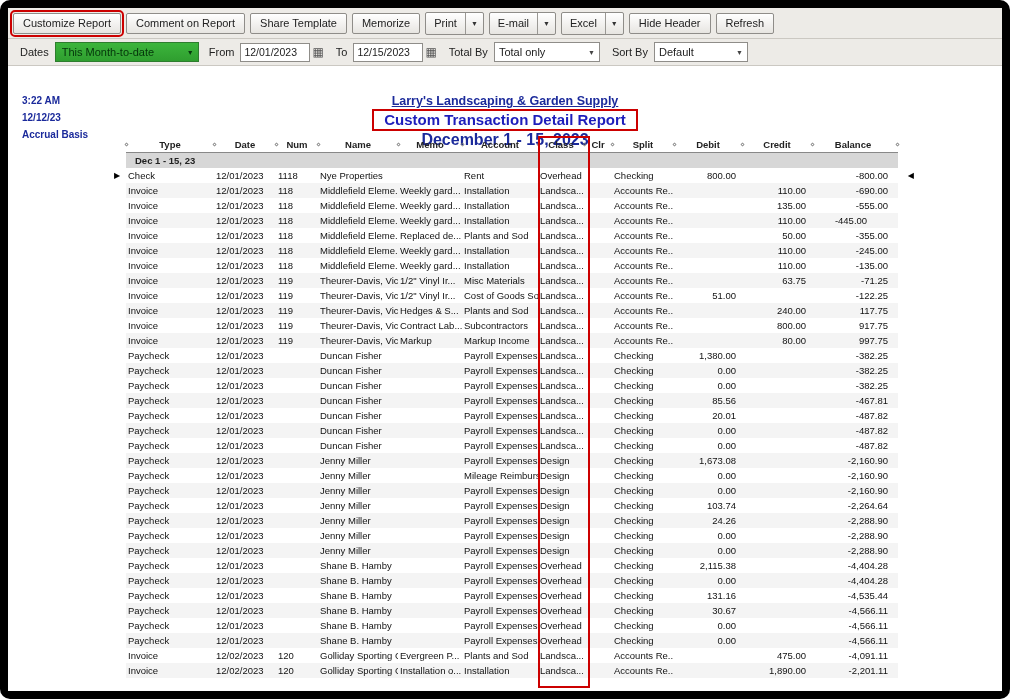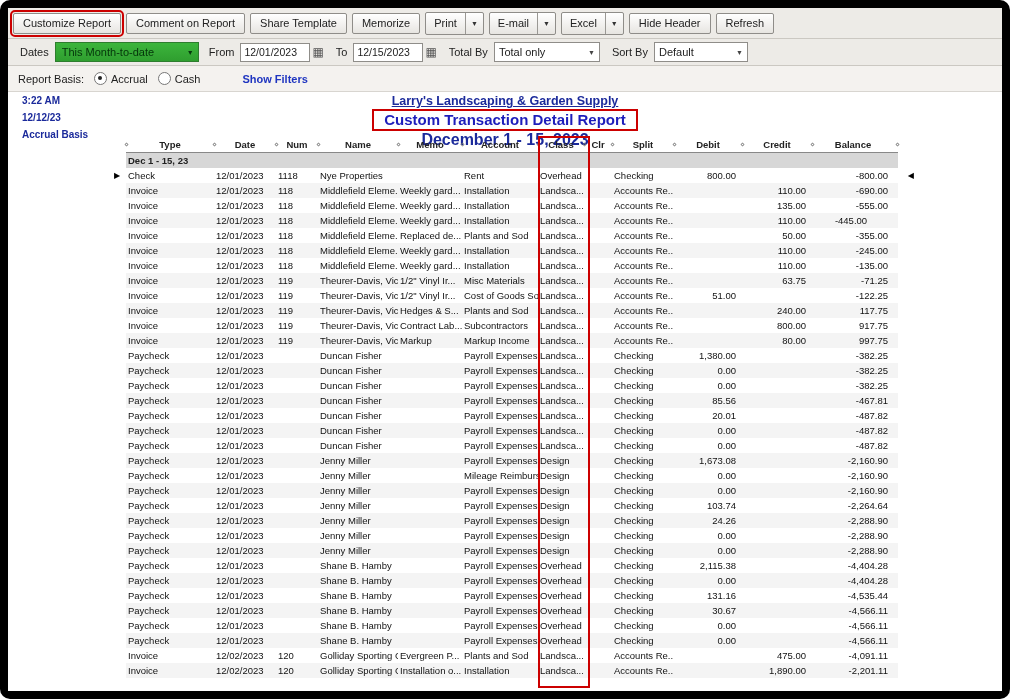--- a/index.html
+++ b/index.html
@@ -55,21 +55,21 @@
   .title-box{display:inline-block;border:2px solid var(--anno);padding:0 10px;margin-top:1px;}
   .title-text{font-size:15px;font-weight:bold;color:#1d1dbb;}
   .subtitle{font-size:16px;font-weight:bold;color:var(--navy);margin-top:0px;}
 
   
   .tablewrap{position:absolute;left:118px;top:46px;width:772px;}
   .thead{display:flex;height:14px;line-height:14px;border-bottom:1px solid #888;position:relative;}
   .hcell{position:relative;text-align:center;font-weight:bold;font-size:9.5px;color:#222;box-sizing:border-box;}
   .hsep{position:absolute;left:-2px;top:0;color:#777;font-size:8px;font-weight:normal;}
   .hsep-tail{position:absolute;right:-2px;top:0;color:#777;font-size:8px;font-weight:normal;}
-  .grow{height:15px;line-height:15px;background:#d7d7d7;font-weight:bold;font-size:9.5px;color:#222;padding-left:2px;}
+  .grow{height:15px;line-height:15px;background:#d7d7d7;font-weight:bold;font-size:9.5px;color:#222;padding-left:9px;}
   .trow{display:flex;height:15px;line-height:15px;position:relative;}
   .trow.alt{background:#f4f4f4;}
   .tcell{font-size:9.5px;color:#111;padding:0 2px;box-sizing:border-box;overflow:hidden;white-space:nowrap;}
   .tcell.r{text-align:right;padding-right:6px;}
   .mark{position:absolute;font-size:8px;color:#000;top:0;}
   .mark-l{left:-12px;} .mark-r{right:-16px;}
 
   
   .class-anno{position:absolute;left:530px;top:128px;width:48px;height:548px;border:2px solid var(--anno);
               pointer-events:none;z-index:5;}
@@ -134,28 +134,20 @@
         <span>Total only</span>
         <span class="arr">▼</span>
       </div>
       <span class="flabel">Sort By</span>
       <div class="dd-std w84">
         <span>Default</span>
         <span class="arr">▼</span>
       </div>
     </div>
 
-    <div class="toolbar3">
-      <span>Report Basis:</span>
-      <span class="radio sel"></span>
-      <span>Accrual</span>
-      <span class="radio"></span>
-      <span>Cash</span>
-      <span class="show-filters">Show Filters</span>
-    </div>
 
     <div class="report">
       <div class="hdr-left t1">3:22 AM</div>
       <div class="hdr-left t2">12/12/23</div>
       <div class="hdr-left t3">Accrual Basis</div>
 
       <div class="titles">
         <div class="company">Larry's Landscaping &amp; Garden Supply</div>
         <div>
           <span class="title-box">

